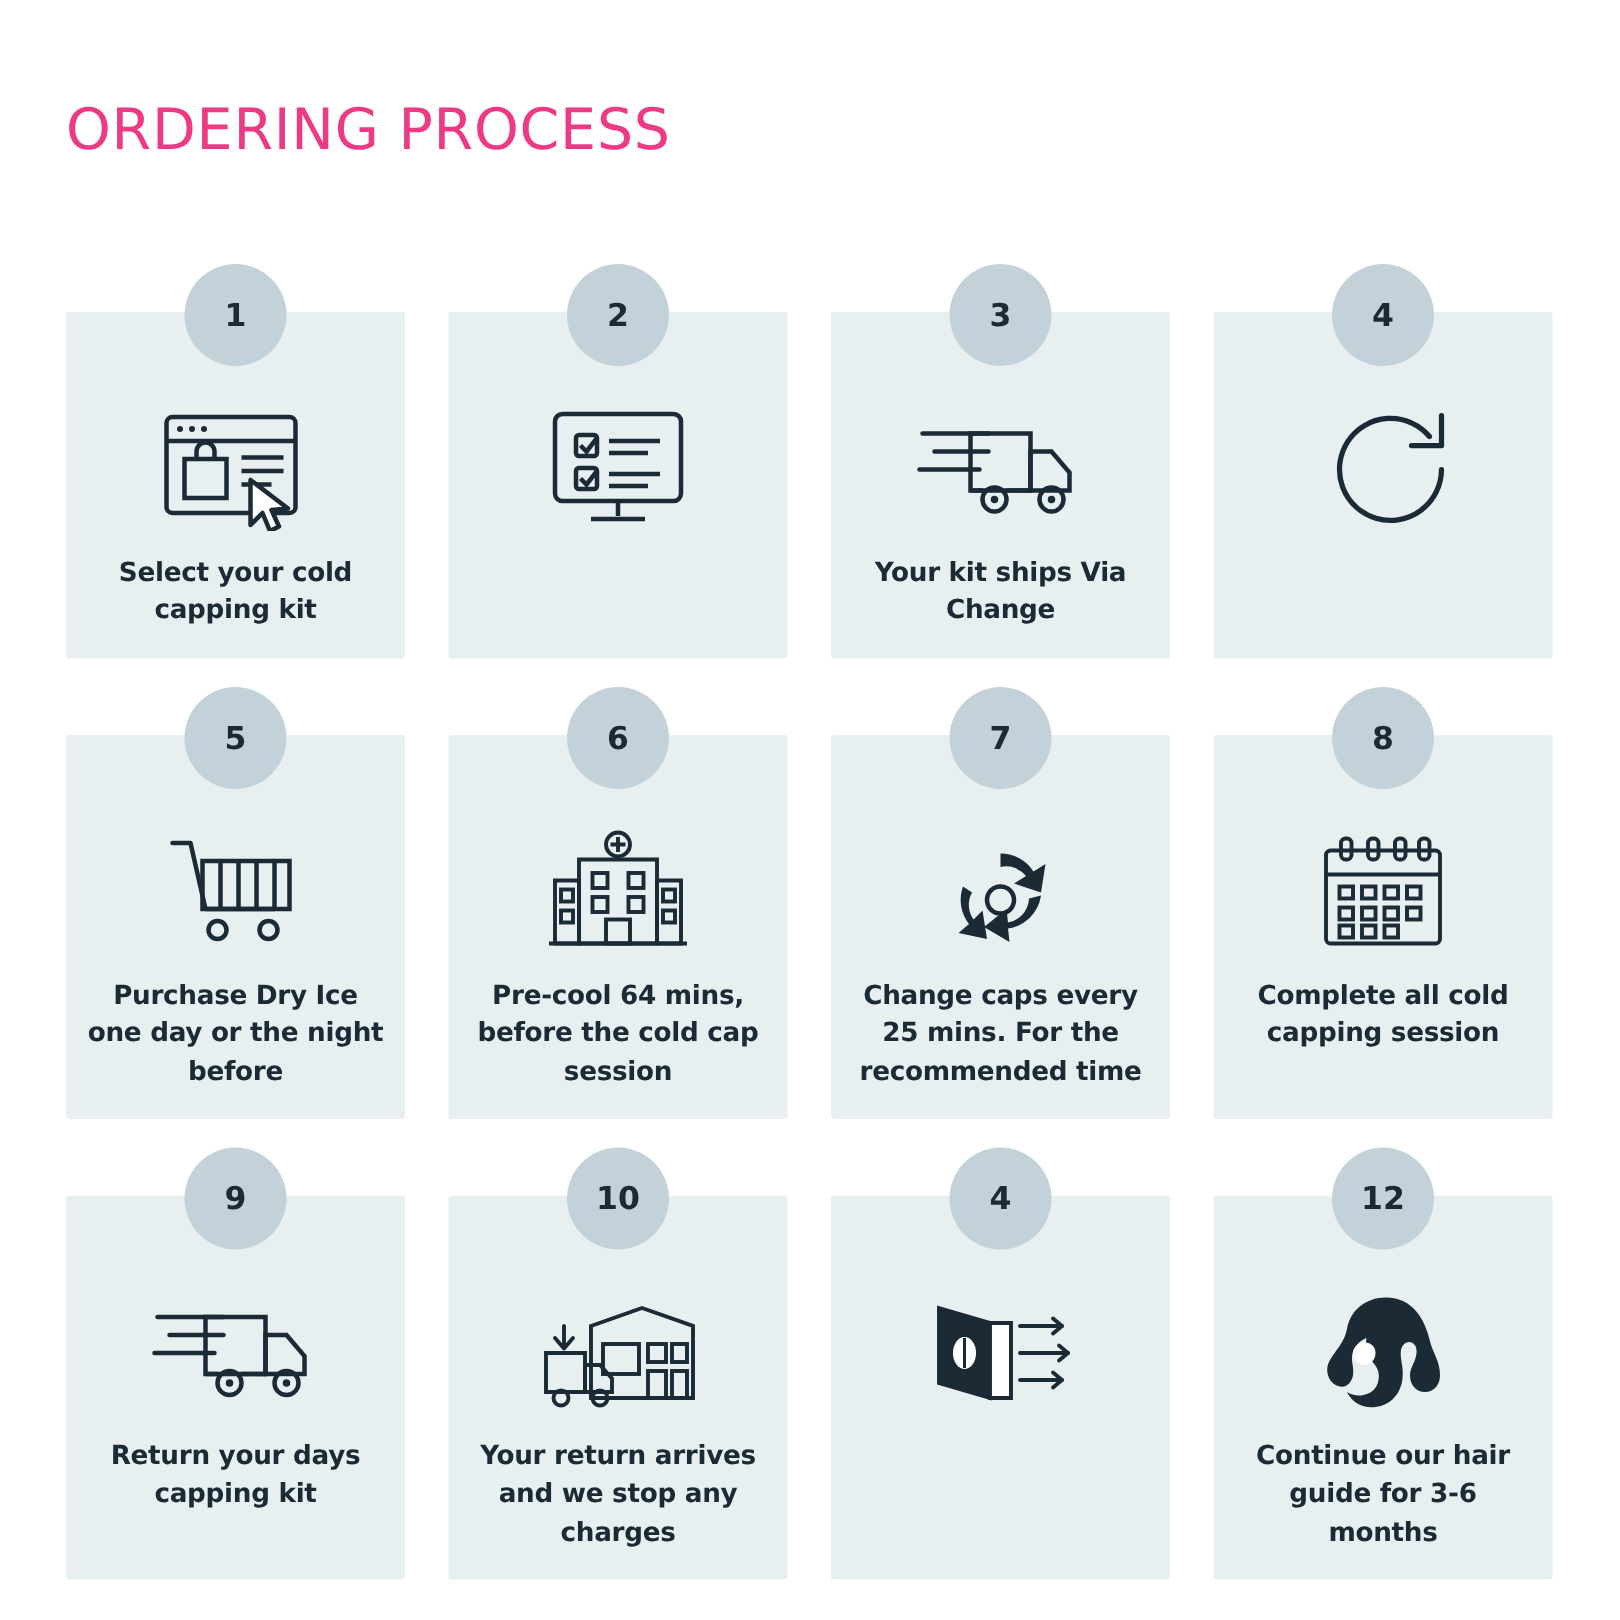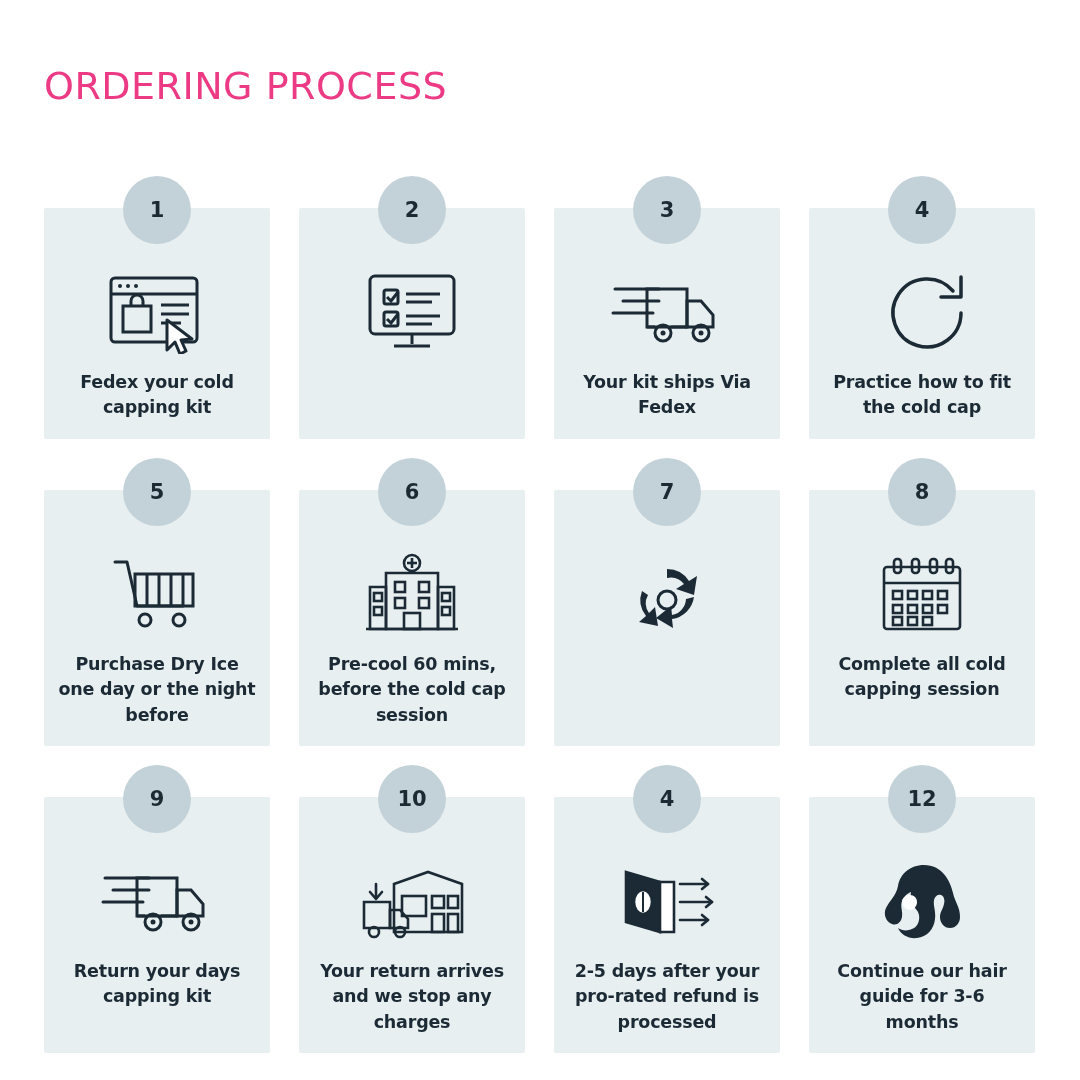--- a/index.html
+++ b/index.html
@@ -107,21 +107,21 @@
           <circle cx="23" cy="14" r="2" fill="#1b2a34" stroke="none"></circle>
           <circle cx="31" cy="14" r="2" fill="#1b2a34" stroke="none"></circle>
           <rect x="18" y="34" width="28" height="26"></rect>
           <path d="M26 34v-5a6 6 0 0 1 12 0v5"></path>
           <line x1="56" y1="33" x2="84" y2="33"></line>
           <line x1="56" y1="42" x2="84" y2="42"></line>
           <line x1="56" y1="51" x2="76" y2="51"></line>
           <path d="M62 48l0 30 8-8 5 12 6-3-5-11 11-1z" fill="#ffffff" stroke="#1b2a34" stroke-width="3" stroke-linejoin="round"></path>
         </svg>
       </div>
-      <div class="caption">Fedex your cold capping kit</div>
+      <div class="caption">Select your cold capping kit</div>
     </div>
 
     <div class="card row-1">
       <div class="badge">2</div>
       <div class="icon">
         <svg width="104" height="82" viewBox="0 0 104 82" fill="none" stroke="#1b2a34" stroke-width="3">
           <rect x="10" y="4" width="84" height="58" rx="5"></rect>
           <rect x="24" y="18" width="14" height="14" rx="2"></rect>
           <path d="M27 25l4 4 7-9"></path>
           <rect x="24" y="40" width="14" height="14" rx="2"></rect>
@@ -146,32 +146,31 @@
           <path d="M38 14h40v38H38z"></path>
           <path d="M78 26h14l12 14v12H78z"></path>
           <circle cx="54" cy="58" r="8"></circle>
           <circle cx="54" cy="58" r="2.5" fill="#1b2a34" stroke="none"></circle>
           <circle cx="92" cy="58" r="8"></circle>
           <circle cx="92" cy="58" r="2.5" fill="#1b2a34" stroke="none"></circle>
           <line x1="38" y1="52" x2="46" y2="52"></line>
           <line x1="62" y1="52" x2="78" y2="52"></line>
         </svg>
       </div>
-      <div class="caption">Your kit ships Via Fedex</div>
+      <div class="caption">Your kit ships Via Change</div>
     </div>
 
     <div class="card row-1">
       <div class="badge">4</div>
       <div class="icon">
         <svg width="94" height="84" viewBox="0 0 94 84" fill="none" stroke="#1b2a34" stroke-width="3.5">
           <path d="M78 20a34 34 0 1 0 8 22" stroke-linecap="round"></path>
           <path d="M86 6v20H66" stroke-linecap="round" stroke-linejoin="round"></path>
         </svg>
       </div>
-      <div class="caption">Practice how to fit the cold cap</div>
     </div>
 
     <div class="card row-2">
       <div class="badge">5</div>
       <div class="icon">
         <svg width="104" height="78" viewBox="0 0 104 78" fill="none" stroke="#1b2a34" stroke-width="3">
           <path d="M10 6h12l10 44h46" stroke-linecap="round" stroke-linejoin="round"></path>
           <rect x="30" y="18" width="58" height="32"></rect>
           <line x1="42" y1="18" x2="42" y2="50"></line>
           <line x1="54" y1="18" x2="54" y2="50"></line>
@@ -199,33 +198,34 @@
           <rect x="33" y="45" width="10" height="10"></rect>
           <rect x="57" y="45" width="10" height="10"></rect>
           <rect x="42" y="60" width="16" height="16"></rect>
           <rect x="12" y="40" width="8" height="8"></rect>
           <rect x="12" y="54" width="8" height="8"></rect>
           <rect x="80" y="40" width="8" height="8"></rect>
           <rect x="80" y="54" width="8" height="8"></rect>
           <line x1="4" y1="76" x2="96" y2="76"></line>
         </svg>
       </div>
-      <div class="caption">Pre-cool 60 mins, before the cold cap session</div>
+      <div class="caption">Pre-cool 64 mins, before the cold cap session</div>
     </div>
 
     <div class="card row-2">
       <div class="badge">7</div>
       <div class="icon">
         <svg width="94" height="84" viewBox="0 0 94 84" fill="#1b2a34">
           <path d="M47 16a26 26 0 0 1 22 12l8-5-3 19-18-6 8-5a17 17 0 0 0-17-6z"></path>
           <path d="M22 38a26 26 0 0 0 4 25l-7 6 19 4-3-19-6 6a17 17 0 0 1-1-18z"></path>
           <path d="M74 44a26 26 0 0 1-22 22l1 9-17-10 15-12 1 9a17 17 0 0 0 14-16z"></path>
           <circle cx="47" cy="47" r="9" fill="none" stroke="#1b2a34" stroke-width="3"></circle>
         </svg>
       </div>
+      <div class="caption">Change caps every 25 mins. For the recommended time</div>
     </div>
 
     <div class="card row-2">
       <div class="badge">8</div>
       <div class="icon">
         <svg width="100" height="84" viewBox="0 0 100 84" fill="none" stroke="#1b2a34" stroke-width="2.6">
           <rect x="12" y="14" width="76" height="62" rx="3"></rect>
           <line x1="12" y1="30" x2="88" y2="30"></line>
           <rect x="22" y="6" width="7" height="14" rx="3"></rect>
           <rect x="40" y="6" width="7" height="14" rx="3"></rect>
@@ -296,21 +296,20 @@
           <ellipse cx="31" cy="40" rx="9" ry="12" fill="#ffffff" stroke="#1b2a34"></ellipse>
           <line x1="31" y1="30" x2="31" y2="50" stroke="#1b2a34" stroke-width="2"></line>
           <line x1="68" y1="22" x2="96" y2="22" stroke-linecap="round"></line>
           <path d="M90 17l6 5-6 5" stroke-linecap="round" stroke-linejoin="round"></path>
           <line x1="68" y1="40" x2="100" y2="40" stroke-linecap="round"></line>
           <path d="M94 35l6 5-6 5" stroke-linecap="round" stroke-linejoin="round"></path>
           <line x1="68" y1="58" x2="96" y2="58" stroke-linecap="round"></line>
           <path d="M90 53l6 5-6 5" stroke-linecap="round" stroke-linejoin="round"></path>
         </svg>
       </div>
-      <div class="caption">2-5 days after your pro-rated refund is processed</div>
     </div>
 
     <div class="card row-3">
       <div class="badge">12</div>
       <div class="icon">
         <svg width="100" height="82" viewBox="0 0 100 82" fill="#1b2a34">
           <path d="M52 4c-14 0-24 9-26 21-2 10-8 14-12 22-3 6 0 14 6 16 5 2 9-2 10-7 1-6-2-10 0-16 2-5 6-8 9-9-1 6 0 12 4 16 3 3 5 7 4 12-1 6-5 9-10 10-4 1-8 0-11-2 3 7 11 11 19 10 10-1 17-9 18-19 1-8-2-13-1-19 1-4 4-6 7-5 3 1 4 5 3 9-1 5-4 8-4 13 0 6 4 11 10 11 6 0 10-5 10-11 0-10-5-15-7-24C78 19 70 4 52 4z"></path>
           <path d="M38 34c4 0 7 3 7 7s-3 8-7 8-8-4-8-8 4-7 8-7z" fill="#ffffff"></path>
         </svg>
       </div>

